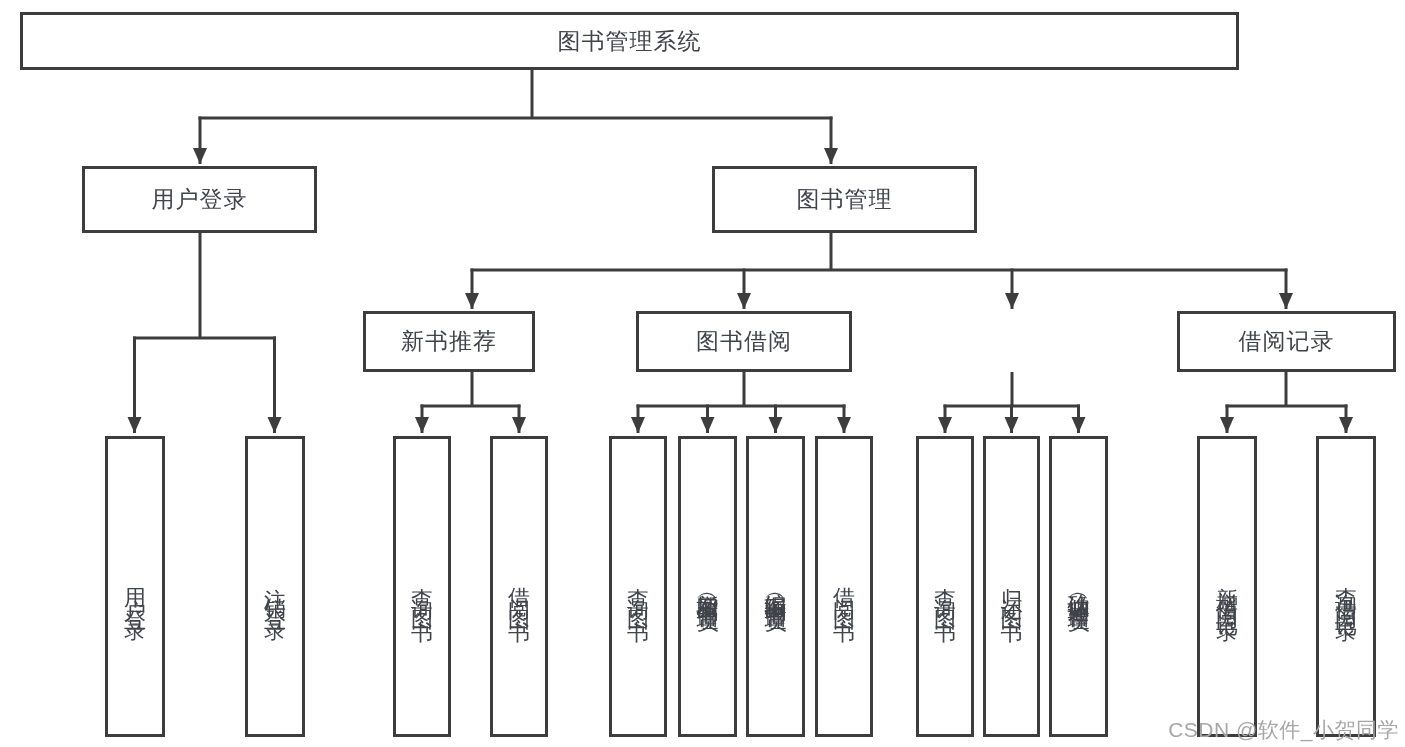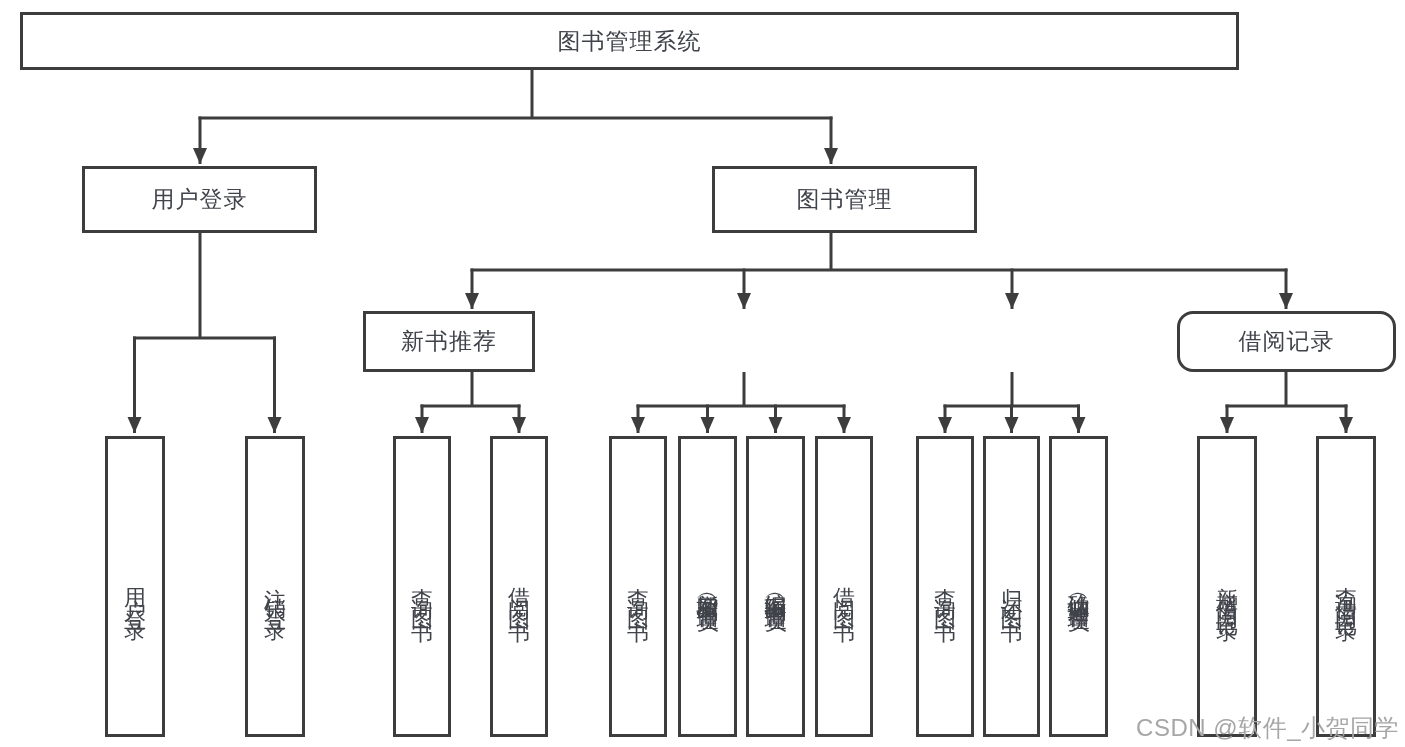--- a/index.html
+++ b/index.html
@@ -45,21 +45,21 @@
     line-height: 1;
   }
   .leaf.sp10 { letter-spacing: 11px; text-indent: 11px; }
   .leaf.sp6  { letter-spacing: 7px;  text-indent: 7px; }
   .leaf.sp2  { letter-spacing: 2.5px; text-indent: 2px; }
   .watermark {
     position: absolute;
     right: 6px;
     bottom: 3px;
     color: #a6a6a6;
-    font-size: 24px;
+    font-size: 21px;
     letter-spacing: 0.5px;
     z-index: 5;
   }
 </style>
 </head>
 <body>
 
 <div id="canvas">
 
   <svg id="wires" width="1405" height="747" viewBox="0 0 1405 747" xmlns="http://www.w3.org/2000/svg">
@@ -111,21 +111,22 @@
       <line x1="1346" y1="404.5" x2="1346" y2="433" marker-end="url(#arw)"></line>
     </g>
   </svg>
 
   <div class="node" style="left:20px; top:12px; width:1219px; height:58px;">图书管理系统</div>
 
   <div class="node" style="left:82px; top:166px; width:235px; height:67px;">用户登录</div>
   <div class="node" style="left:712px; top:166px; width:265px; height:67px;">图书管理</div>
 
   <div class="node" style="left:363px; top:311px; width:172px; height:61px;">新书推荐</div>
-  <div class="node" style="left:1177px; top:311px; width:219px; height:61px;border-radius:16px;">借阅记录</div>
+  <div class="node" style="left:636px; top:311px; width:216px; height:61px;">图书借阅</div>
+  <div class="node" style="left:1177px; top:311px; width:219px; height:61px;">借阅记录</div>
 
   <div class="node leaf sp10" style="left:105px; top:436px; width:60px; height:301px;">用户登录</div>
   <div class="node leaf sp10" style="left:245px; top:436px; width:60px; height:301px;">注销登录</div>
 
   <div class="node leaf sp10" style="left:393px; top:436px; width:58px; height:301px;">查询图书</div>
   <div class="node leaf sp10" style="left:490px; top:436px; width:58px; height:301px;">借阅图书</div>
 
   <div class="node leaf sp10" style="left:609px; top:436px; width:58px; height:301px;">查询图书</div>
   <div class="node leaf sp2" style="left:678px; top:436px; width:59px; height:301px;">新增图书（管理员）</div>
   <div class="node leaf sp2" style="left:746px; top:436px; width:59px; height:301px;">编辑图书（管理员）</div>

